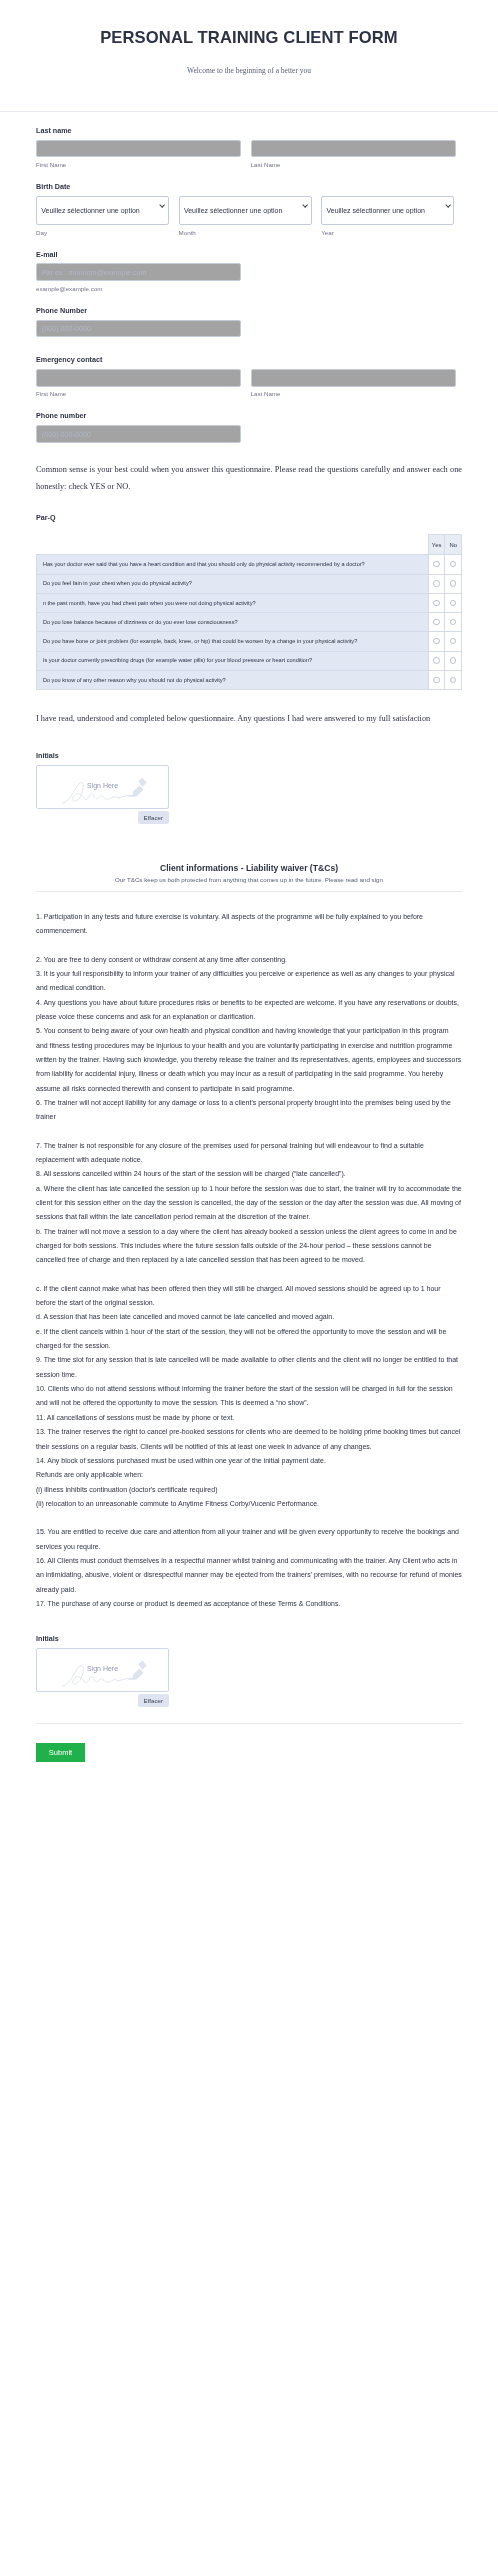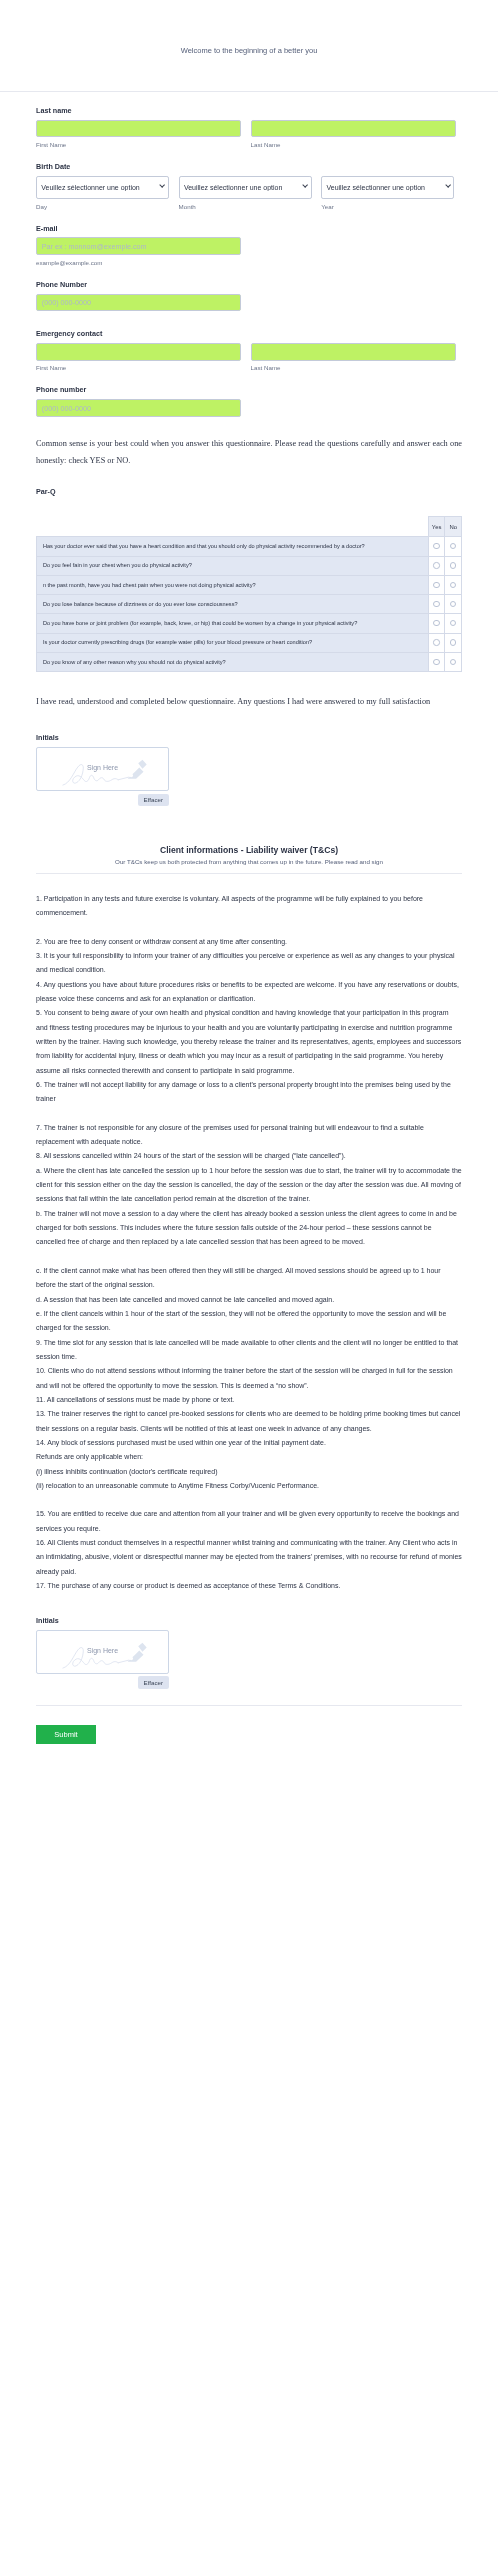--- a/index.html
+++ b/index.html
@@ -26,20 +26,21 @@
     letter-spacing: 0.1px;
     color: #2c3345;
     margin: 0 0 7.5px 0;
     line-height: 1.2;
   }
   .form-subtitle {
     font-size: 7.5px;
     color: #56607a;
     margin: 18px;
     font-weight: 400;
+    font-family: Liberation Serif, serif;
   }
 
   
   .form-body { padding: 14px 36px 5.4px 36px; }
 
   .field-block { margin-bottom: 14px; }
   .field-label {
     font-size: 7.2px;
     font-weight: 700;
     color: #2c3345;
@@ -49,39 +50,39 @@
   .row { display: flex; gap: 9.6px; }
   .col { display: flex; flex-direction: column; }
   .col-half { width: 205px; }
   .col-third { width: 133px; }
 
   input.text-input {
     width: 100%;
     height: 17.7px;
     border: 0.5px solid #c3cad9;
     border-radius: 2.1px;
-    background: #bef264;
+    background: #a3a3a3;
     padding: 0 4.8px;
     font-size: 7.2px;
     font-family: "Liberation Sans", sans-serif;
     color: #2c3345;
     outline: none;
   }
   input.text-input::placeholder { color: #aeb7c9; }
   input.narrow { width: 205px; }
 
   .sub-label {
     font-size: 6.2px;
     color: #6b7489;
     margin-top: 3.7px;
   }
 
   select.select-input {
     width: 100%;
-    height: 23px;
+    height: 29px;
     border: 0.5px solid #c3cad9;
     border-radius: 2.1px;
     background: #fff;
     padding: 0 11.8px 0 4.3px;
     font-size: 7px;
     font-family: "Liberation Sans", sans-serif;
     color: #2c3345;
     outline: none;
     -webkit-appearance: none;
     appearance: none;
@@ -127,21 +128,21 @@
     line-height: 2.05;
     color: #2c3345;
     text-align: justify;
     margin: 18px 0 18px 0;
   }
 
   
   .parq-label {
     font-size: 7.2px;
     font-weight: 700;
-    margin-bottom: 20px;
+    margin-bottom: 12px;
     color: #2c3345;
   }
   table.parq {
     border-collapse: collapse;
     width: 100%;
     table-layout: fixed;
   }
   table.parq col.q { width: auto; }
   table.parq col.opt { width: 16.6px; }
   table.parq thead th {
@@ -238,31 +239,32 @@
     margin: 16px 0 0 0;
   }
   .submit-wrap { padding: 14px 36px 21.4px 36px; }
   .submit-btn {
     background: #21b14b;
     color: #fff;
     border: none;
     border-radius: 0;
     font-size: 7.5px;
     font-family: "Liberation Sans", sans-serif;
-    width: 60px;
+    width: 49px;
     height: 19px;
     cursor: pointer;
   }
 </style>
 </head>
 <body>
 
 <div class="page">
 
   <div class="form-header">
+    <h1 class="form-title">PERSONAL TRAINING CLIENT FORM</h1>
     <p class="form-subtitle">Welcome to the beginning of a better you</p>
   </div>
 
   <div class="form-body">
 
     <div class="field-block">
       <label class="field-label">Last name</label>
       <div class="row">
         <div class="col col-half">
           <input class="text-input" type="text" value="" style="">

